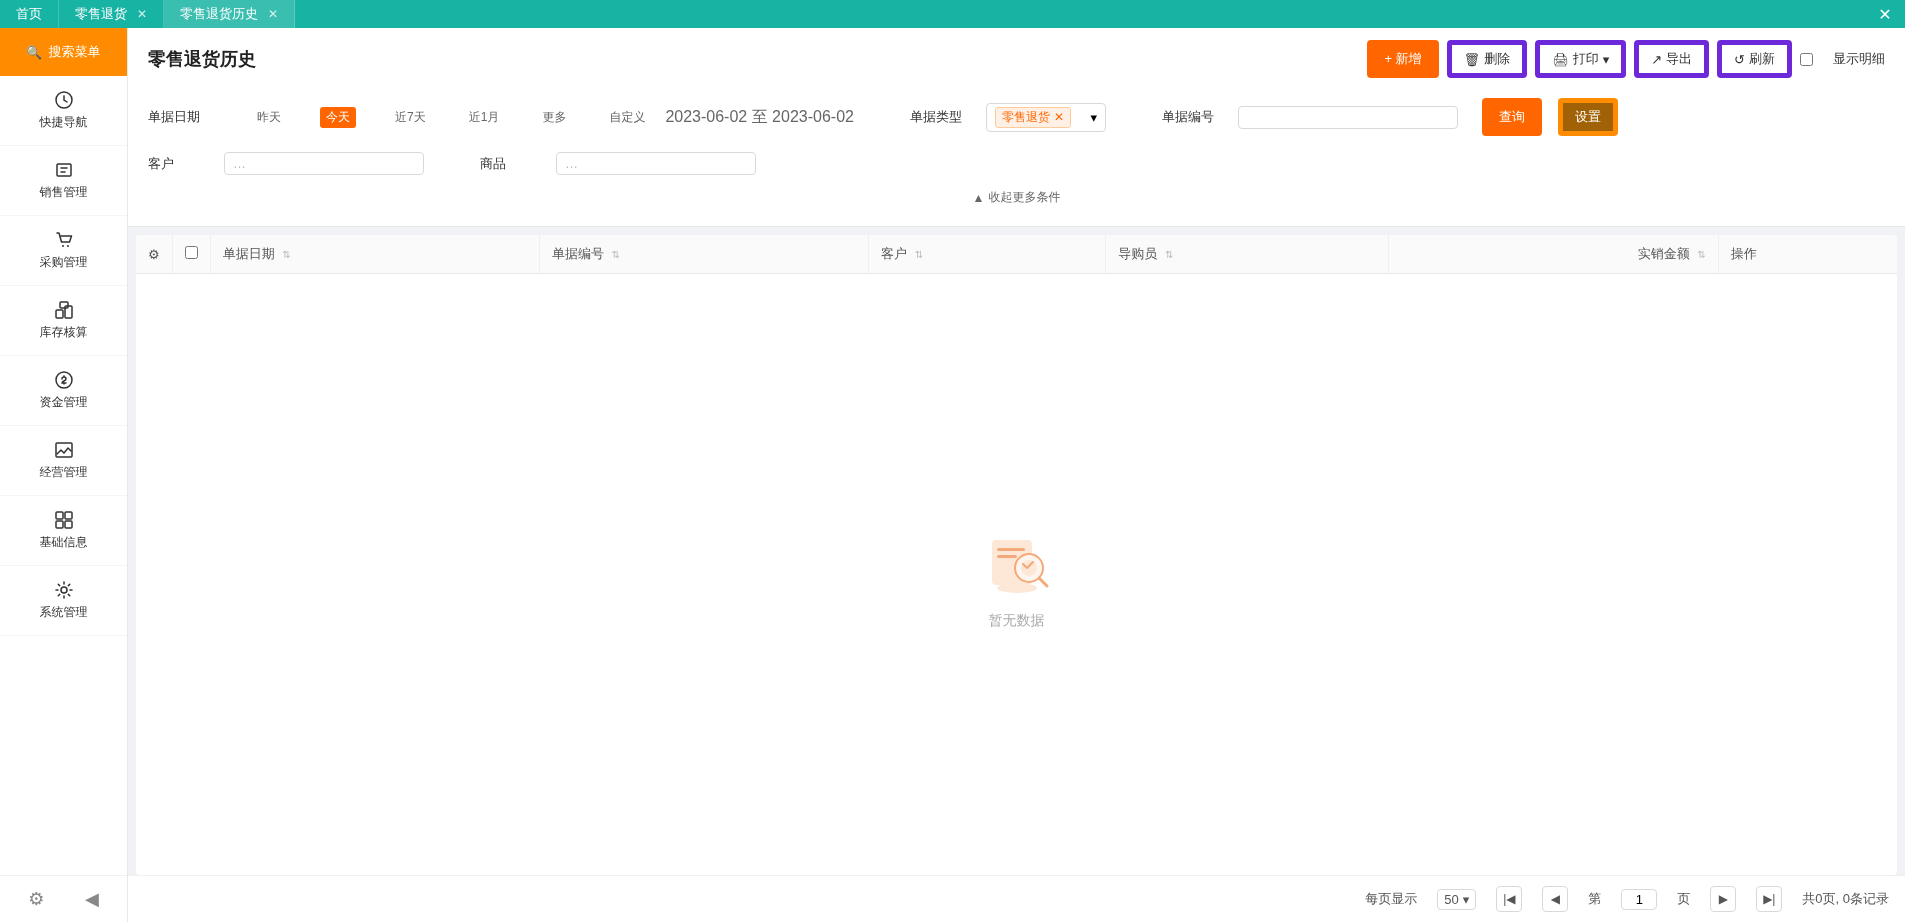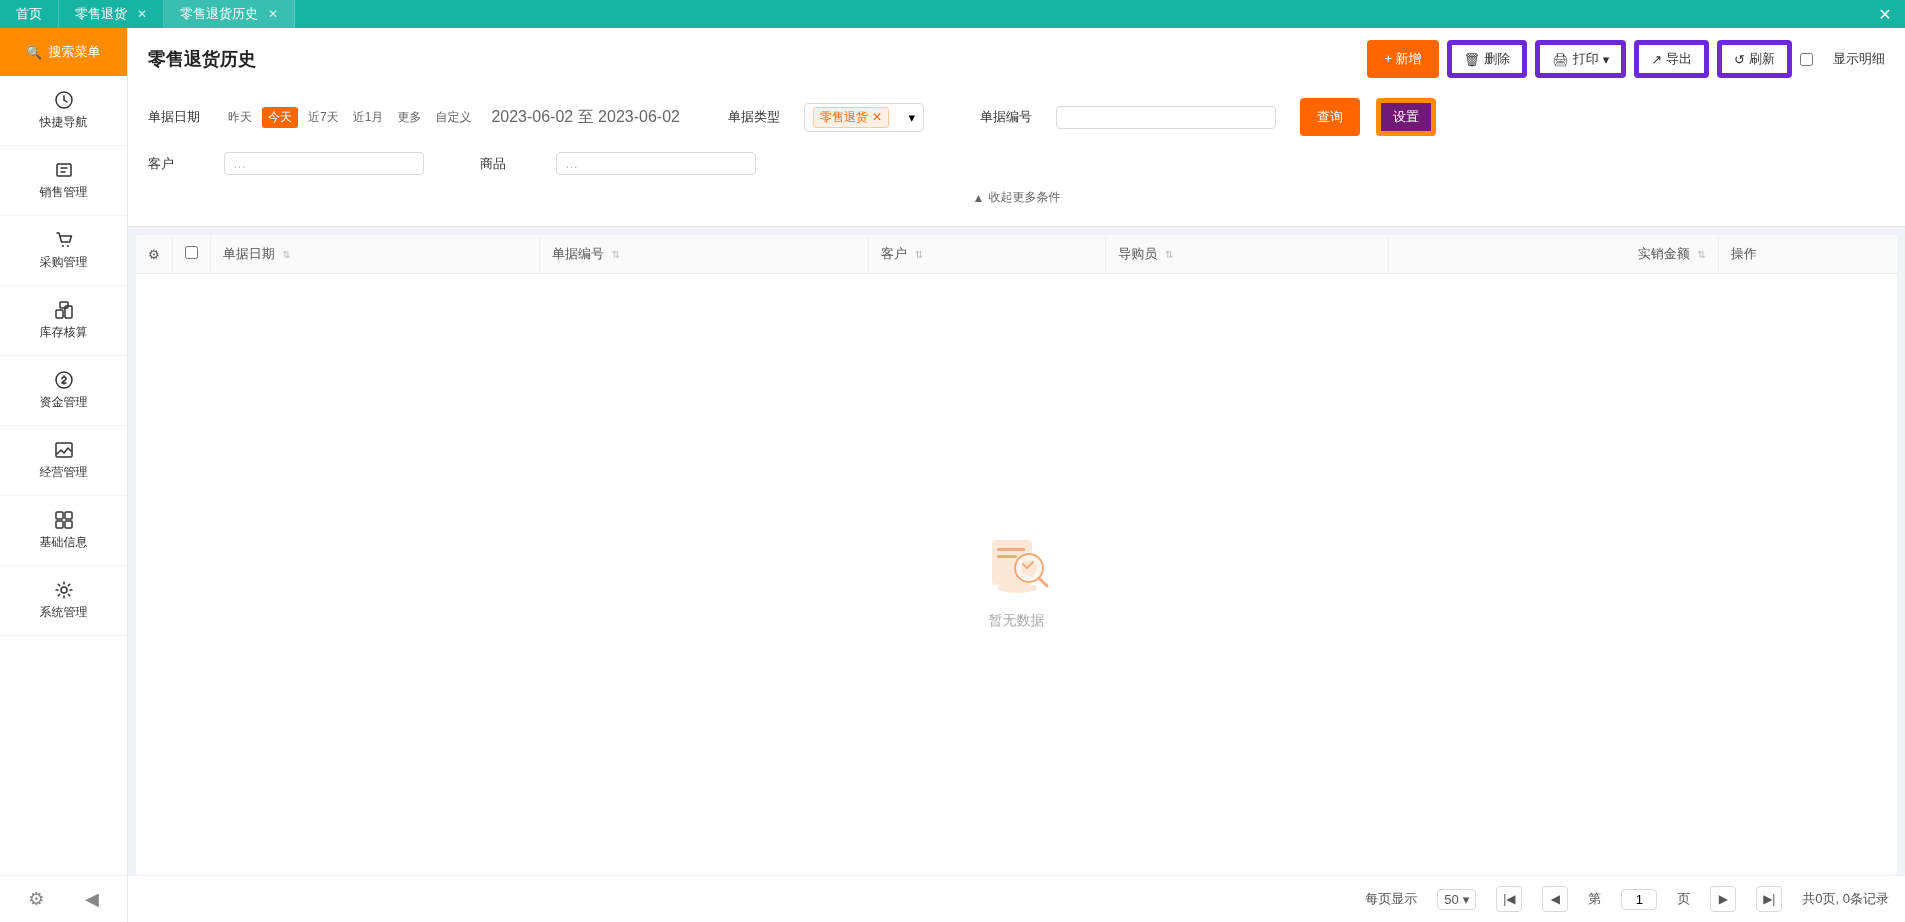--- a/index.html
+++ b/index.html
@@ -183,20 +183,21 @@
     .date-shortcuts {
       display: flex;
       align-items: center;
       gap: 6px;
     }
     .date-shortcut {
       font-size: 12px;
       color: #666;
       cursor: pointer;
       padding: 1px 4px;
+      margin-left: 29px;
     }
     .date-shortcut.active {
       background: #ff6600;
       color: #fff;
       border-radius: 3px;
       padding: 2px 6px;
     }
     .date-range-text {
       font-size: 16px;
       color: #666;
@@ -475,34 +476,34 @@
           <div class="date-shortcuts">
             <span class="date-shortcut">昨天</span>
             <span class="date-shortcut active">今天</span>
             <span class="date-shortcut">近7天</span>
             <span class="date-shortcut">近1月</span>
             <span class="date-shortcut">更多</span>
             <span class="date-shortcut">自定义</span>
           </div>
           <span class="date-range-text">2023-06-02 至 2023-06-02</span>
 
-          <span style="margin-left: 32px;" class="filter-label">单据类型</span>
+          <span style="margin-left: 40px;" class="filter-label">单据类型</span>
           <div class="filter-select">
             <span class="filter-tag">
               <span>零售退货</span>
               <span style="cursor:pointer;">✕</span>
             </span>
             <span>▾</span>
           </div>
 
           <span style="margin-left: 40px;" class="filter-label">单据编号</span>
           <input class="filter-input" style="width: 220px;">
 
           <button class="toolbar-btn primary" style="margin-left: 8px;">查询</button>
-          <button class="toolbar-btn" style="background:#701a75;color:#fff;border-color:#ff8c00;">设置</button>
+          <button class="toolbar-btn" style="background:#a16207;color:#fff;border-color:#ff8c00;">设置</button>
         </div>
 
         <div class="filter-row">
           <span class="filter-label">客户</span>
           <div class="filter-select" style="min-width:200px;">
             <span class="filter-placeholder">…</span>
           </div>
           <span style="margin-left: 40px;" class="filter-label">商品</span>
           <div class="filter-select" style="min-width:200px;">
             <span class="filter-placeholder">…</span>

